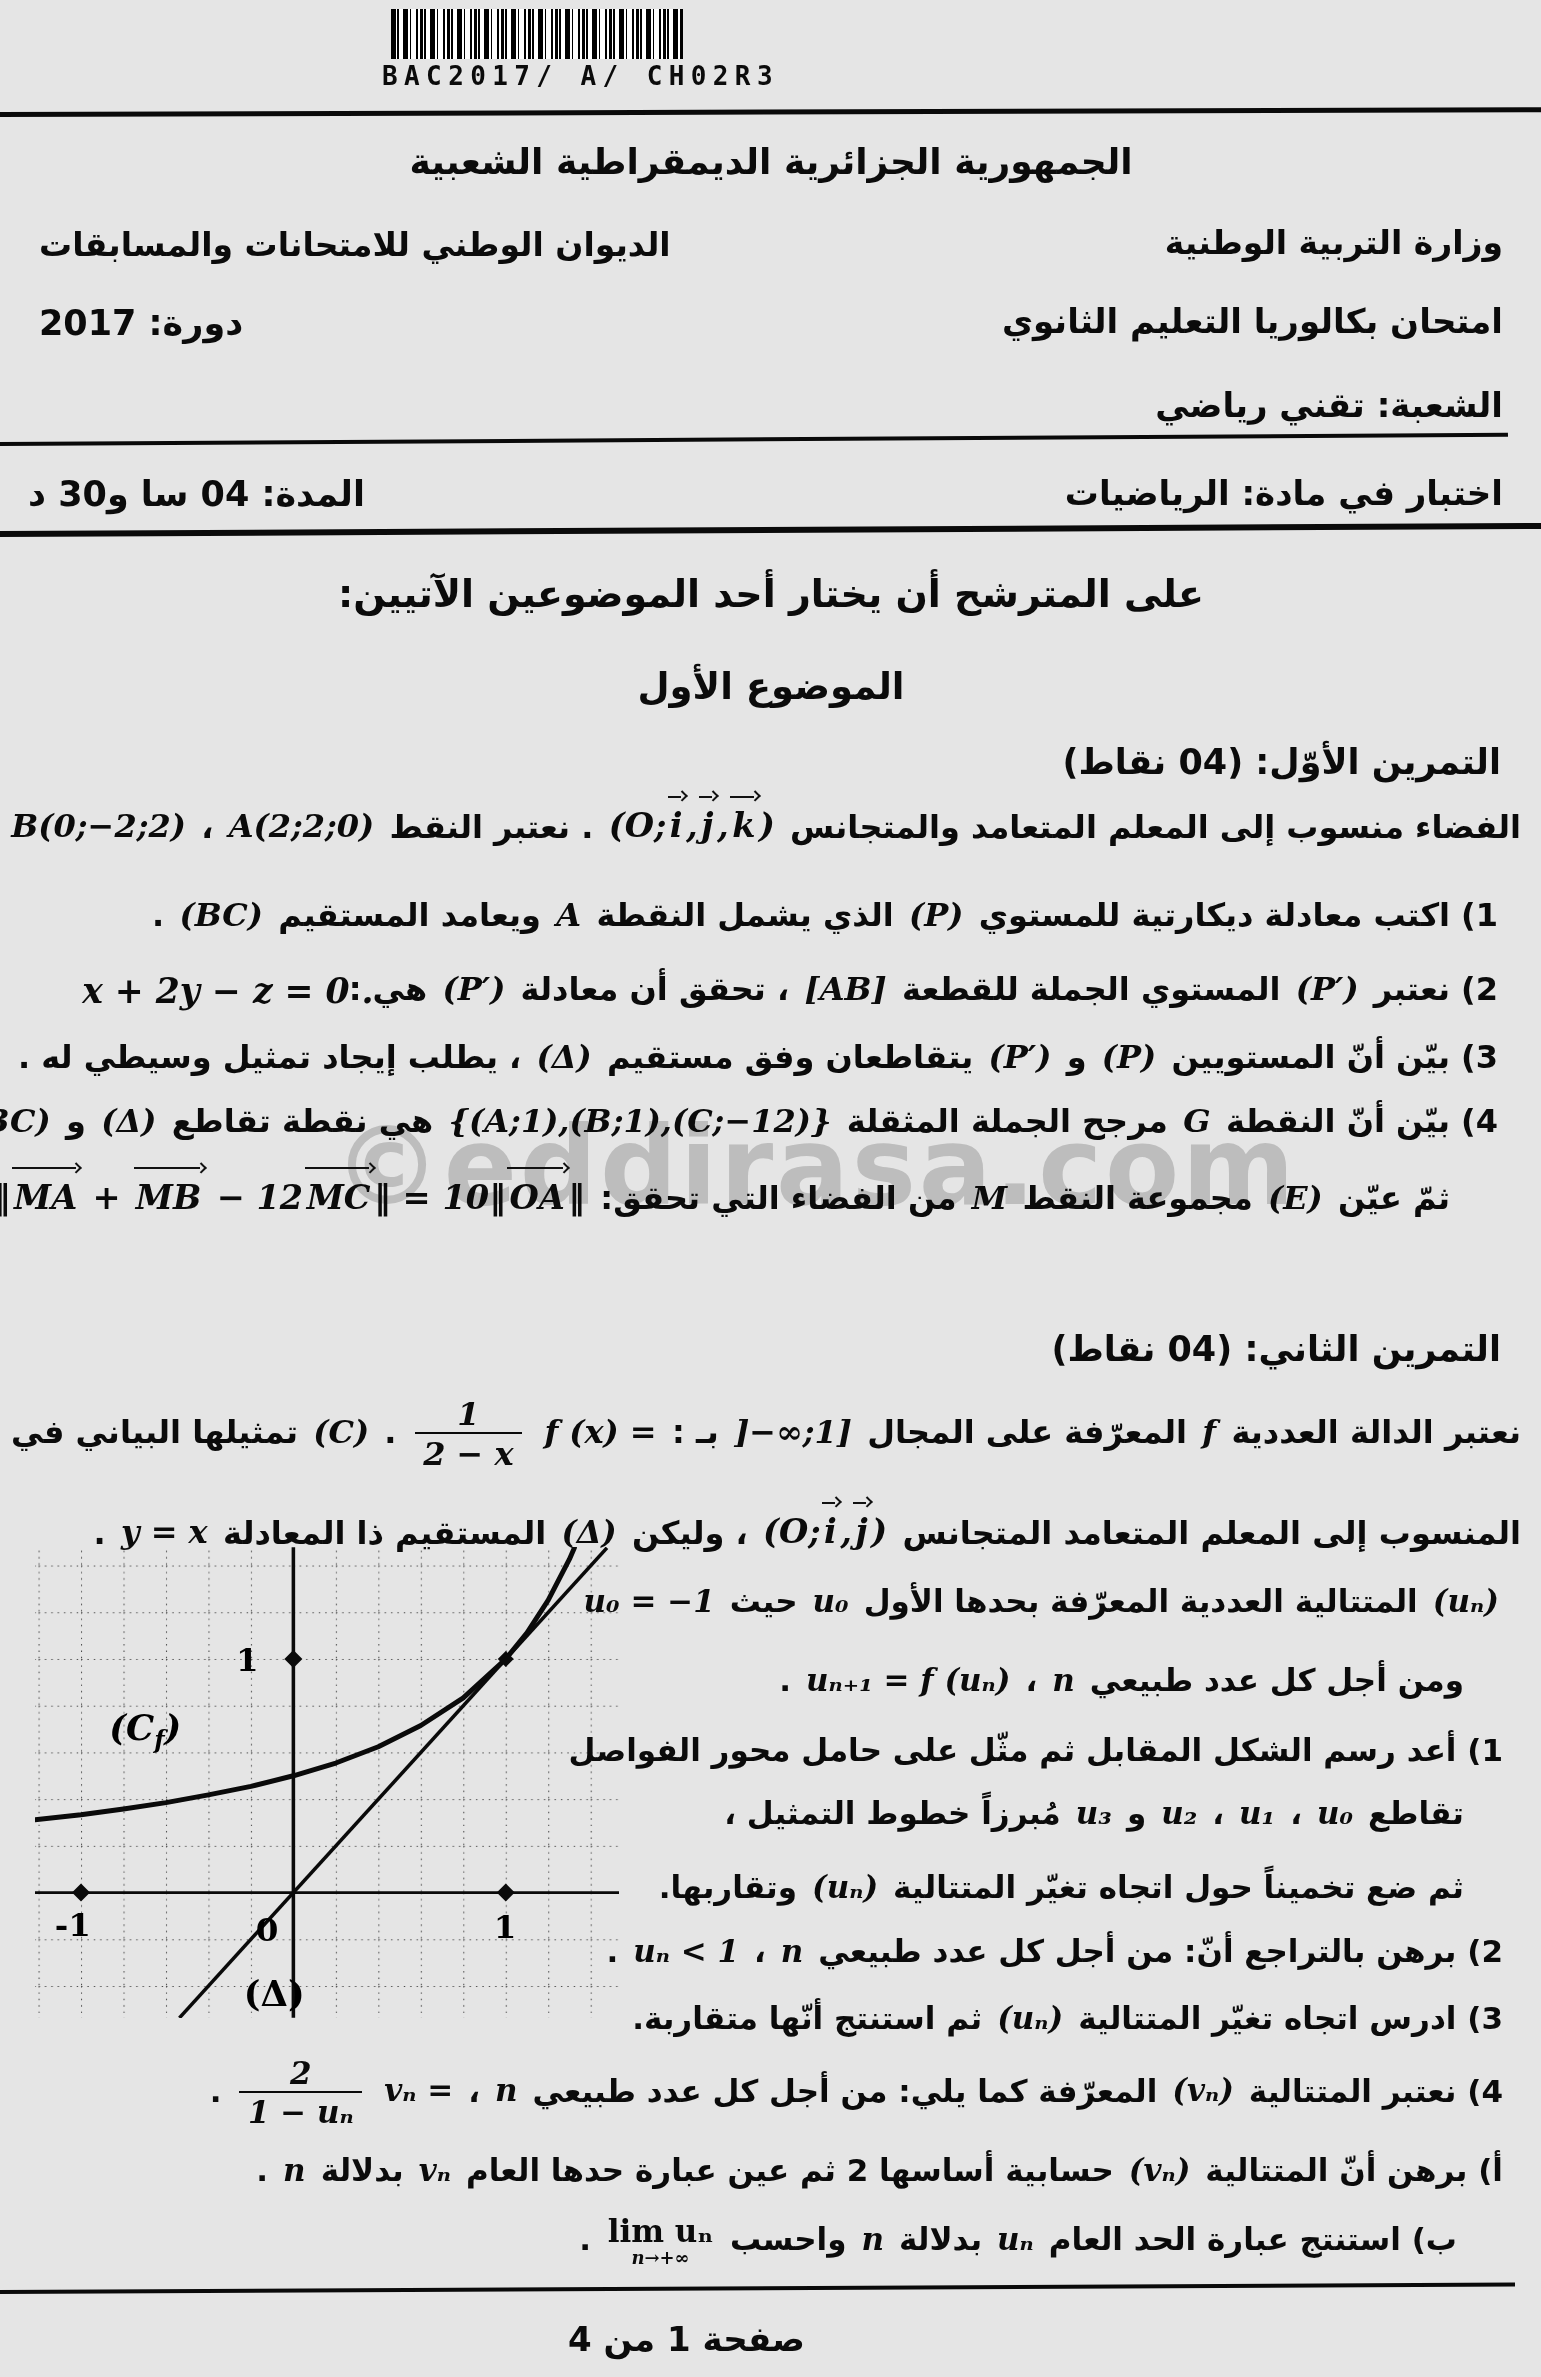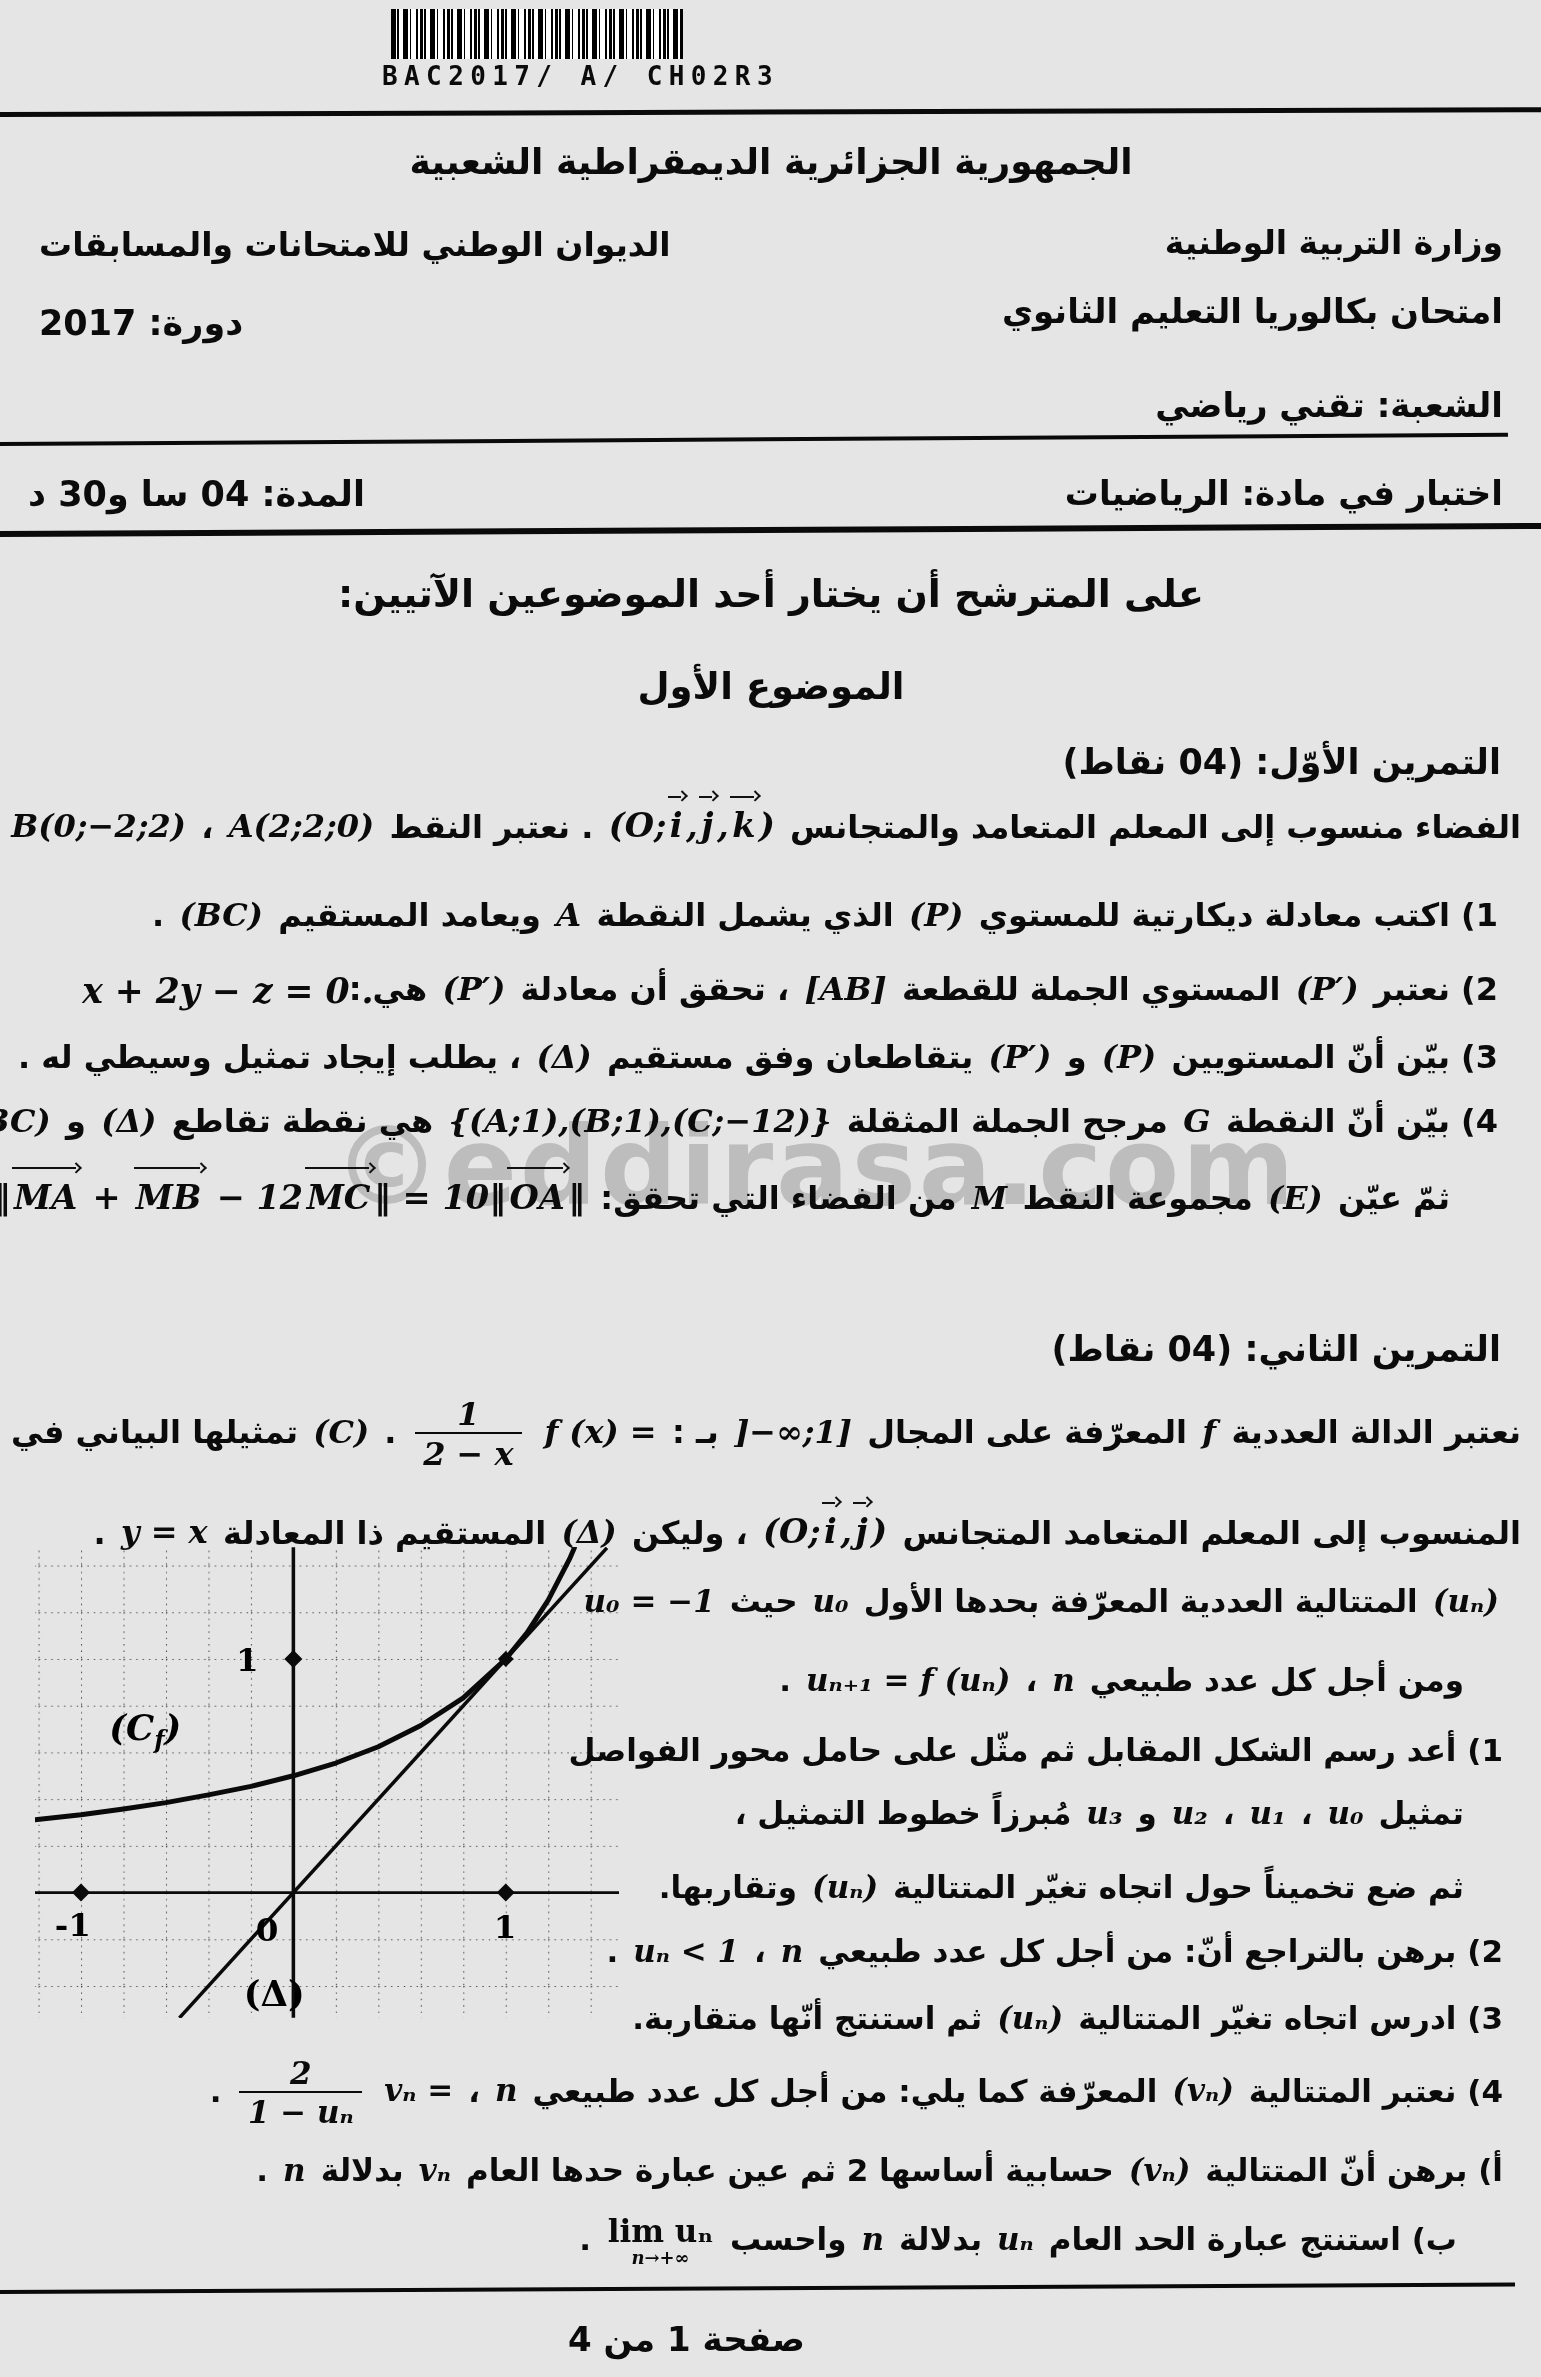--- a/index.html
+++ b/index.html
@@ -71,21 +71,21 @@
 
   <div class="line center z" style="top:127px; left:0; width:1542px; font-size:36px;">
     <span>الجمهورية الجزائرية الديمقراطية الشعبية</span>
   </div>
   <div class="line z" style="top:210px; right:39px; font-size:33px;">
     <span>وزارة التربية الوطنية</span>
   </div>
   <div class="line z" style="top:212px; left:39px; text-align:left; font-size:33px;">
     <span>الديوان الوطني للامتحانات والمسابقات</span>
   </div>
-  <div class="line z" style="top:278px; right:39px; font-size:34px;">
+  <div class="line z" style="top:288px; right:39px; font-size:34px;">
     <span>امتحان بكالوريا التعليم الثانوي</span>
   </div>
   <div class="line z" style="top:289px; left:39px; text-align:left; font-size:35px;">
     <span>دورة: 2017</span>
   </div>
   <div class="line z" style="top:460px; right:39px; font-size:34px;">
     <span>اختبار في مادة: الرياضيات</span>
   </div>
   <div class="line z" style="top:372px; right:39px; font-size:34px;">
     <span>الشعبة: تقني رياضي</span>
@@ -242,21 +242,21 @@
     <span class="m">n</span>
     <span>،</span>
     <span class="m">uₙ₊₁ = f (uₙ)</span>
     <span>.</span>
   </div>
   <div class="line z" style="top:1719px; right:39px; font-size:31px;">
     <span class="num">1)</span>
     <span>أعد رسم الشكل المقابل ثم مثّل على حامل محور الفواصل</span>
   </div>
   <div class="line z" style="top:1782px; right:78px; font-size:31px;">
-    <span>تمثيل</span>
+    <span>تقاطع</span>
     <span class="m">u₀</span>
     <span>،</span>
     <span class="m">u₁</span>
     <span>،</span>
     <span class="m">u₂</span>
     <span>و</span>
     <span class="m">u₃</span>
     <span>مُبرزاً خطوط التمثيل ،</span>
   </div>
   <div class="line z" style="top:1856px; right:78px; font-size:31px;">

